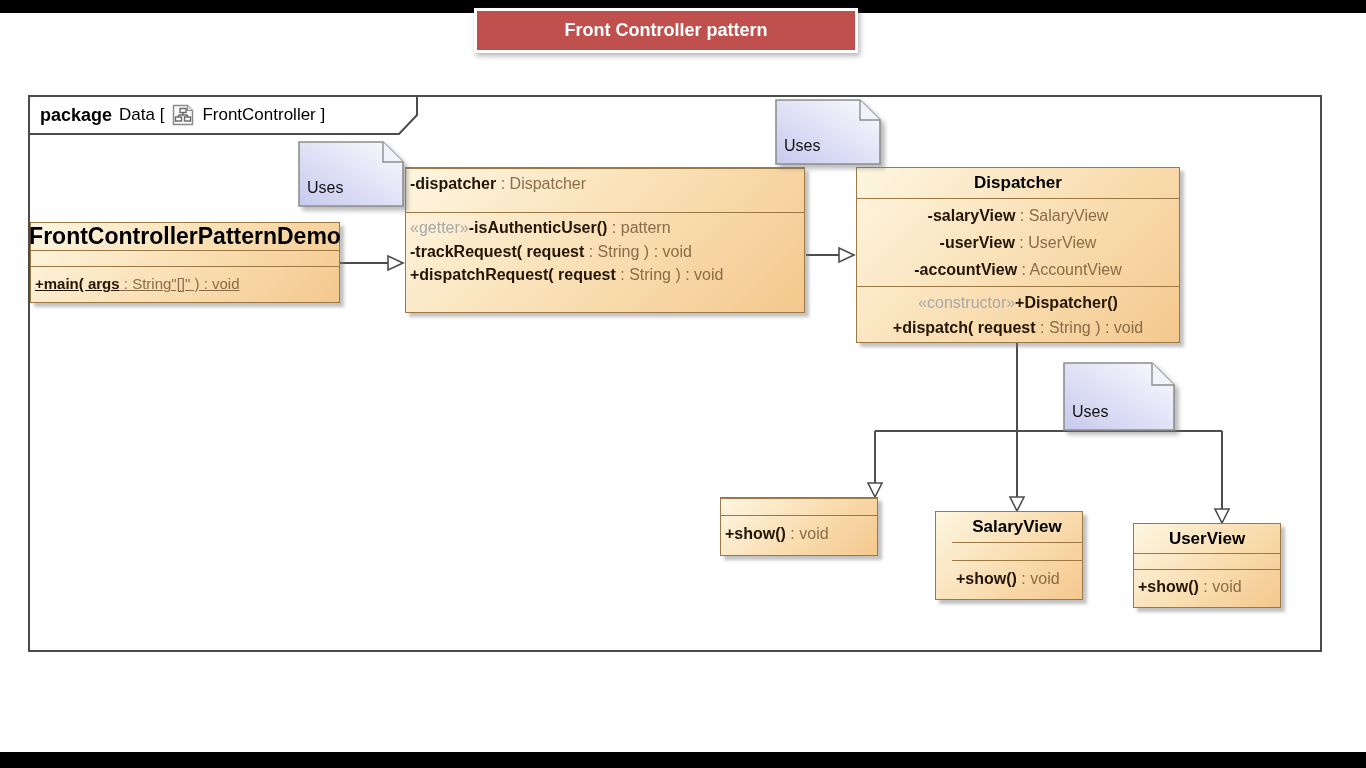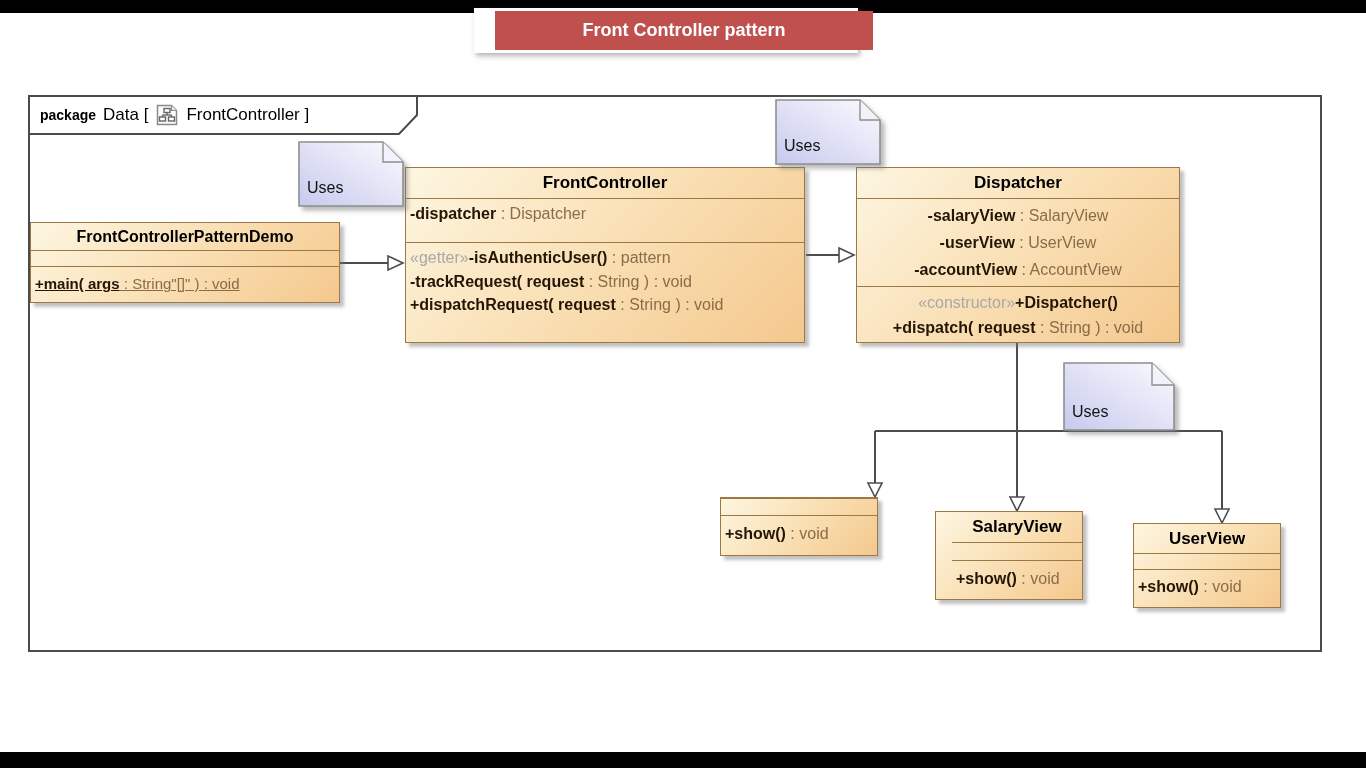--- a/index.html
+++ b/index.html
@@ -10,33 +10,33 @@
   .letterbox{position:absolute;left:0;width:1366px;background:#000;}
   
   .banner-wrap{
     position:absolute;left:474px;top:8px;width:384px;height:45px;
     background:#ffffff;box-shadow:2px 3px 5px rgba(120,120,120,.55);
     box-sizing:border-box;padding:3px;
   }
   .banner{
     width:100%;height:100%;background:#c0504d;color:#ffffff;
     display:flex;align-items:center;justify-content:center;
-    font-size:18px;font-weight:bold;margin-left:18px;
+    font-size:18px;font-weight:bold;
   }
   
   .frame{
     position:absolute;left:28px;top:95px;width:1294px;height:557px;
     border:2px solid #4b4b4b;background:#ffffff;box-sizing:border-box;
   }
   .tab-svg{position:absolute;left:28px;top:95px;}
   .tab-content{
     position:absolute;left:40px;top:99px;height:32px;
     display:flex;align-items:center;gap:7px;font-size:17px;color:#000;
   }
-  .tab-keyword{font-weight:bold;font-size:14px;}
+  .tab-keyword{font-weight:bold;font-size:18px;}
   
   .uml-class{
     position:absolute;box-sizing:border-box;
     background:linear-gradient(135deg,#fdf6e1 0%,#f9ddb0 55%,#f4c88d 100%);
     border:1px solid #9c7845;
     box-shadow:4px 4px 3px rgba(120,120,120,.45);
   }
   .cls-header{
     font-weight:bold;font-size:17px;color:#000;
     display:flex;align-items:center;justify-content:center;
@@ -102,29 +102,28 @@
       <line x1="16.5" y1="12" x2="16.5" y2="14"></line>
       <rect x="9" y="5.5" width="6" height="4"></rect>
       <rect x="4.5" y="14" width="6" height="4"></rect>
       <rect x="13.5" y="14" width="6" height="4"></rect>
     </g>
   </svg>
   <span>FrontController ]</span>
 </div>
 
 <div class="uml-class" style="left:30px;top:222px;width:310px;">
-  <div class="cls-header" style="height:27px;font-size:16px;">FrontControllerPatternDemo</div>
+  <div class="cls-header" style="height:27px;font-size:23px;">FrontControllerPatternDemo</div>
   <div class="cls-attrs" style="height:16px;"></div>
   <div class="cls-ops" style="height:36px;font-size:15px;padding-top:8px;">
     <div class="member"><span class="seg-n seg-u">+main( args</span><span class="seg-t seg-u"> : String"[]" ) : void</span></div>
   </div>
 </div>
 
 <div class="uml-class" style="left:405px;top:167px;width:400px;">
-  <div class="cls-header" style="height:30px;">FrontController</div>
   <div class="cls-attrs" style="height:44px;line-height:24px;">
     <div class="member"><span class="seg-n">-dispatcher</span><span class="seg-t"> : Dispatcher</span></div>
   </div>
   <div class="cls-ops" style="height:100px;line-height:23.5px;">
     <div class="member"><span class="seg-s">«getter»</span><span class="seg-n">-isAuthenticUser()</span><span class="seg-t"> : pattern</span></div>
     <div class="member"><span class="seg-n">-trackRequest( request</span><span class="seg-t"> : String ) : void</span></div>
     <div class="member"><span class="seg-n">+dispatchRequest( request</span><span class="seg-t"> : String ) : void</span></div>
   </div>
 </div>
 

